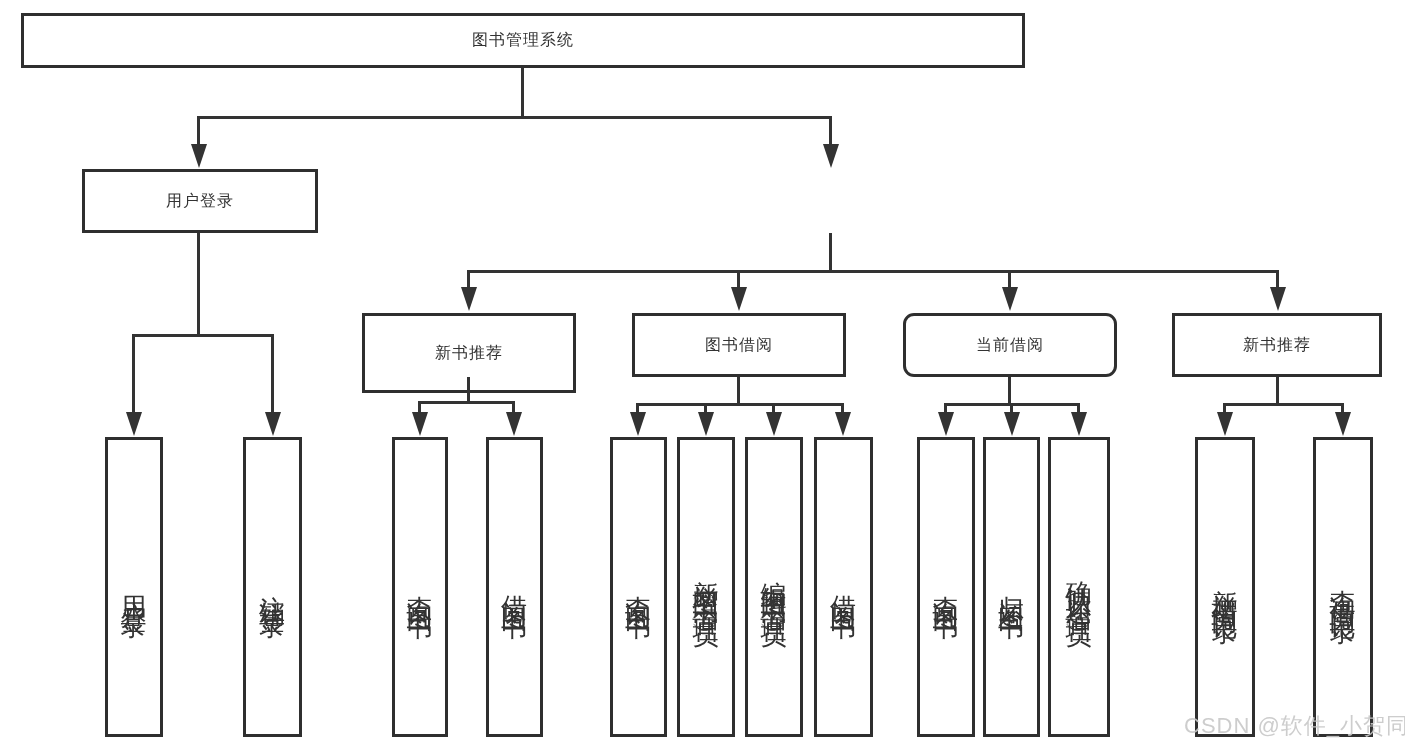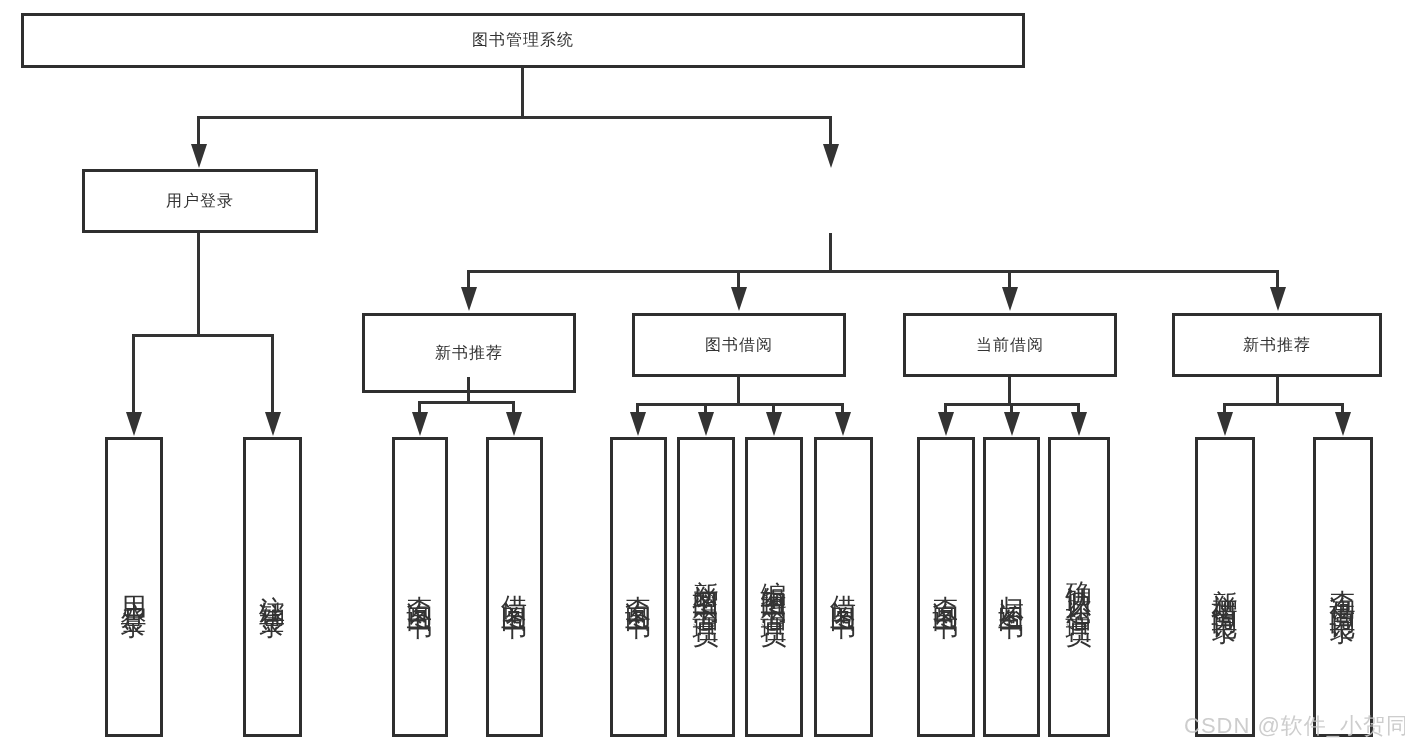--- a/index.html
+++ b/index.html
@@ -96,21 +96,21 @@
   <div class="arr" style="left:1002px;top:287px;"></div>
   <div class="vline" style="left:1276px;top:270px;height:18px;"></div>
   <div class="arr" style="left:1270px;top:287px;"></div>
 
   <div class="node hnode" style="left:362px;top:313px;width:214px;height:80px;">
     <span class="label">新书推荐</span>
   </div>
   <div class="node hnode" style="left:632px;top:313px;width:214px;height:64px;">
     <span class="label">图书借阅</span>
   </div>
-  <div class="node hnode" style="left:903px;top:313px;width:214px;height:64px;">
+  <div class="node hnode" style="left:903px;top:313px;width:214px;height:64px;border-radius:11px;">
     <span class="label">当前借阅</span>
   </div>
   <div class="node hnode" style="left:1172px;top:313px;width:210px;height:64px;">
     <span class="label">新书推荐</span>
   </div>
 
   <div class="vline" style="left:467px;top:377px;height:27px;"></div>
   <div class="hline" style="left:418px;top:401px;width:97px;"></div>
   <div class="vline" style="left:418px;top:401px;height:12px;"></div>
   <div class="arr" style="left:412px;top:412px;"></div>

